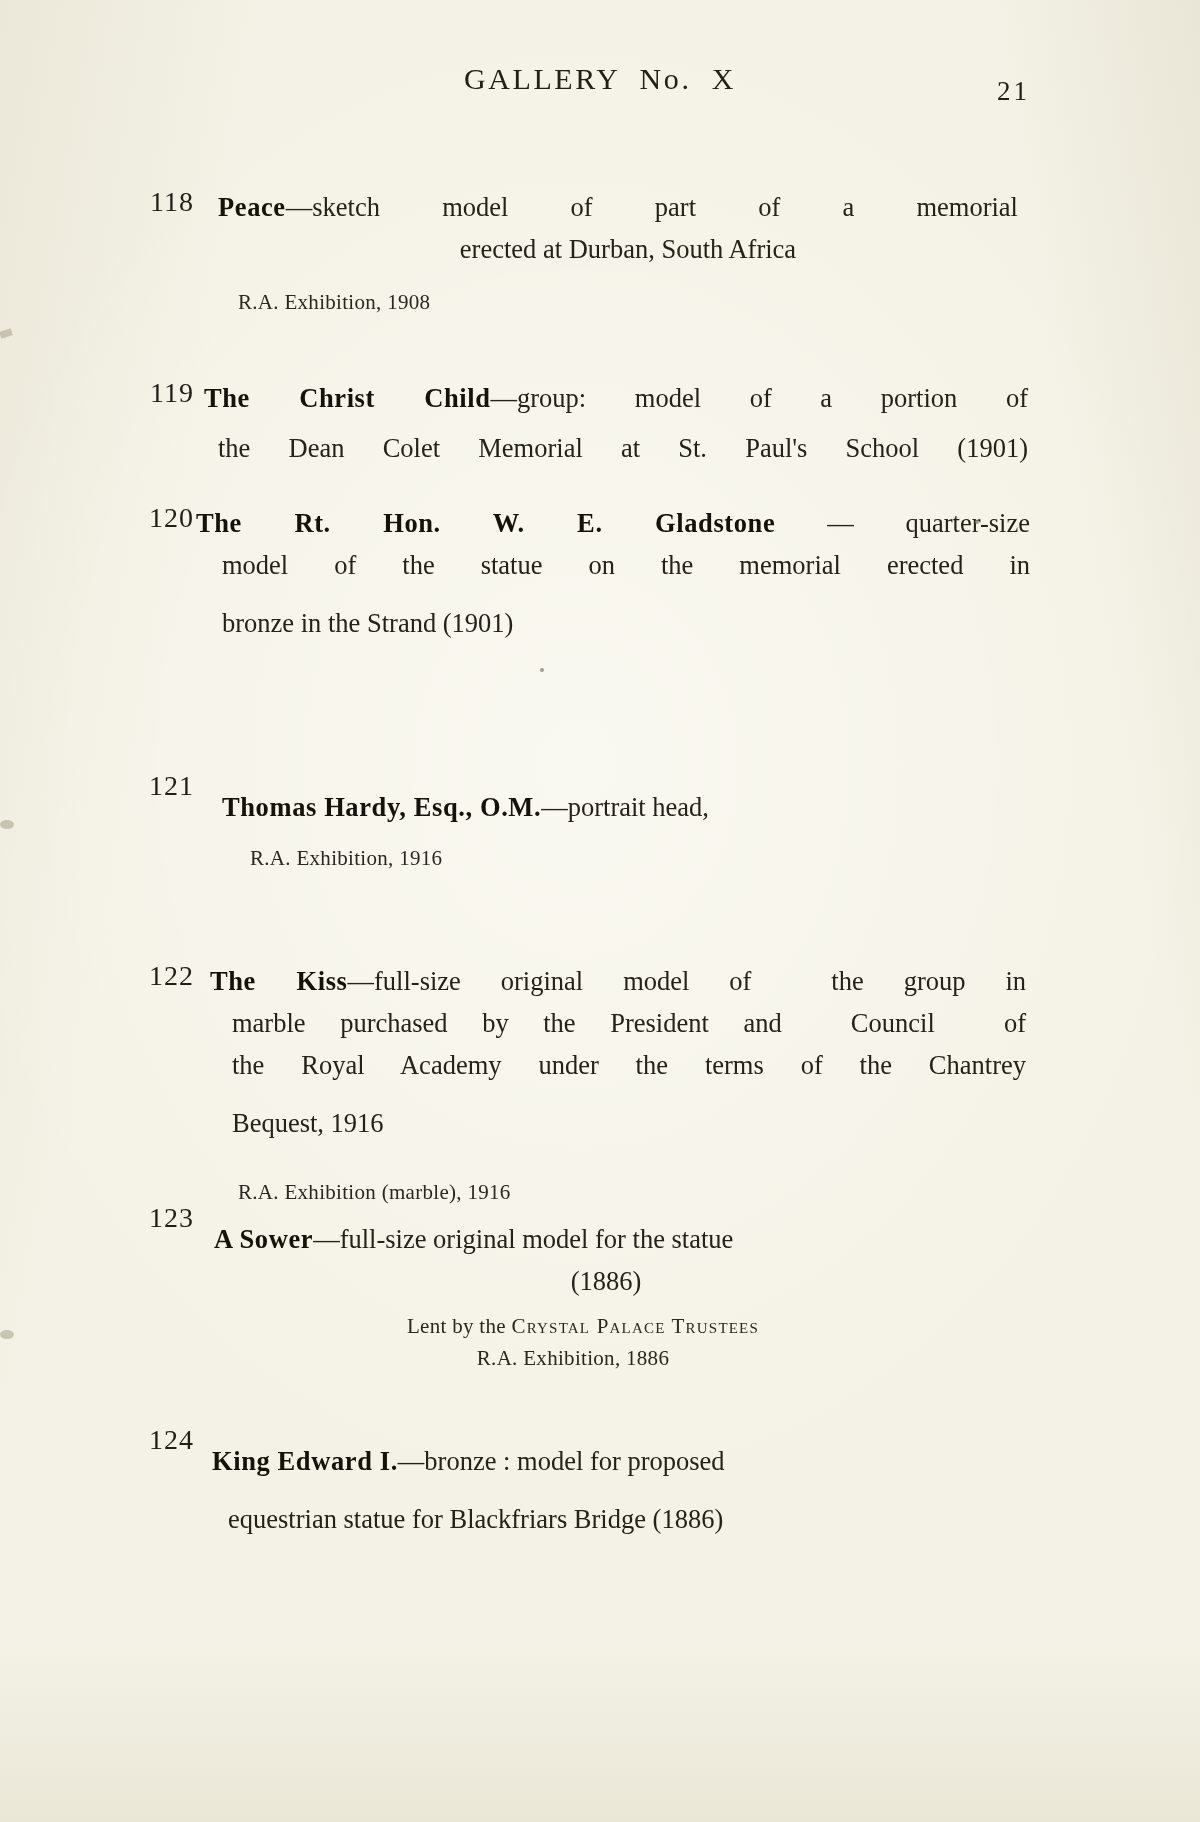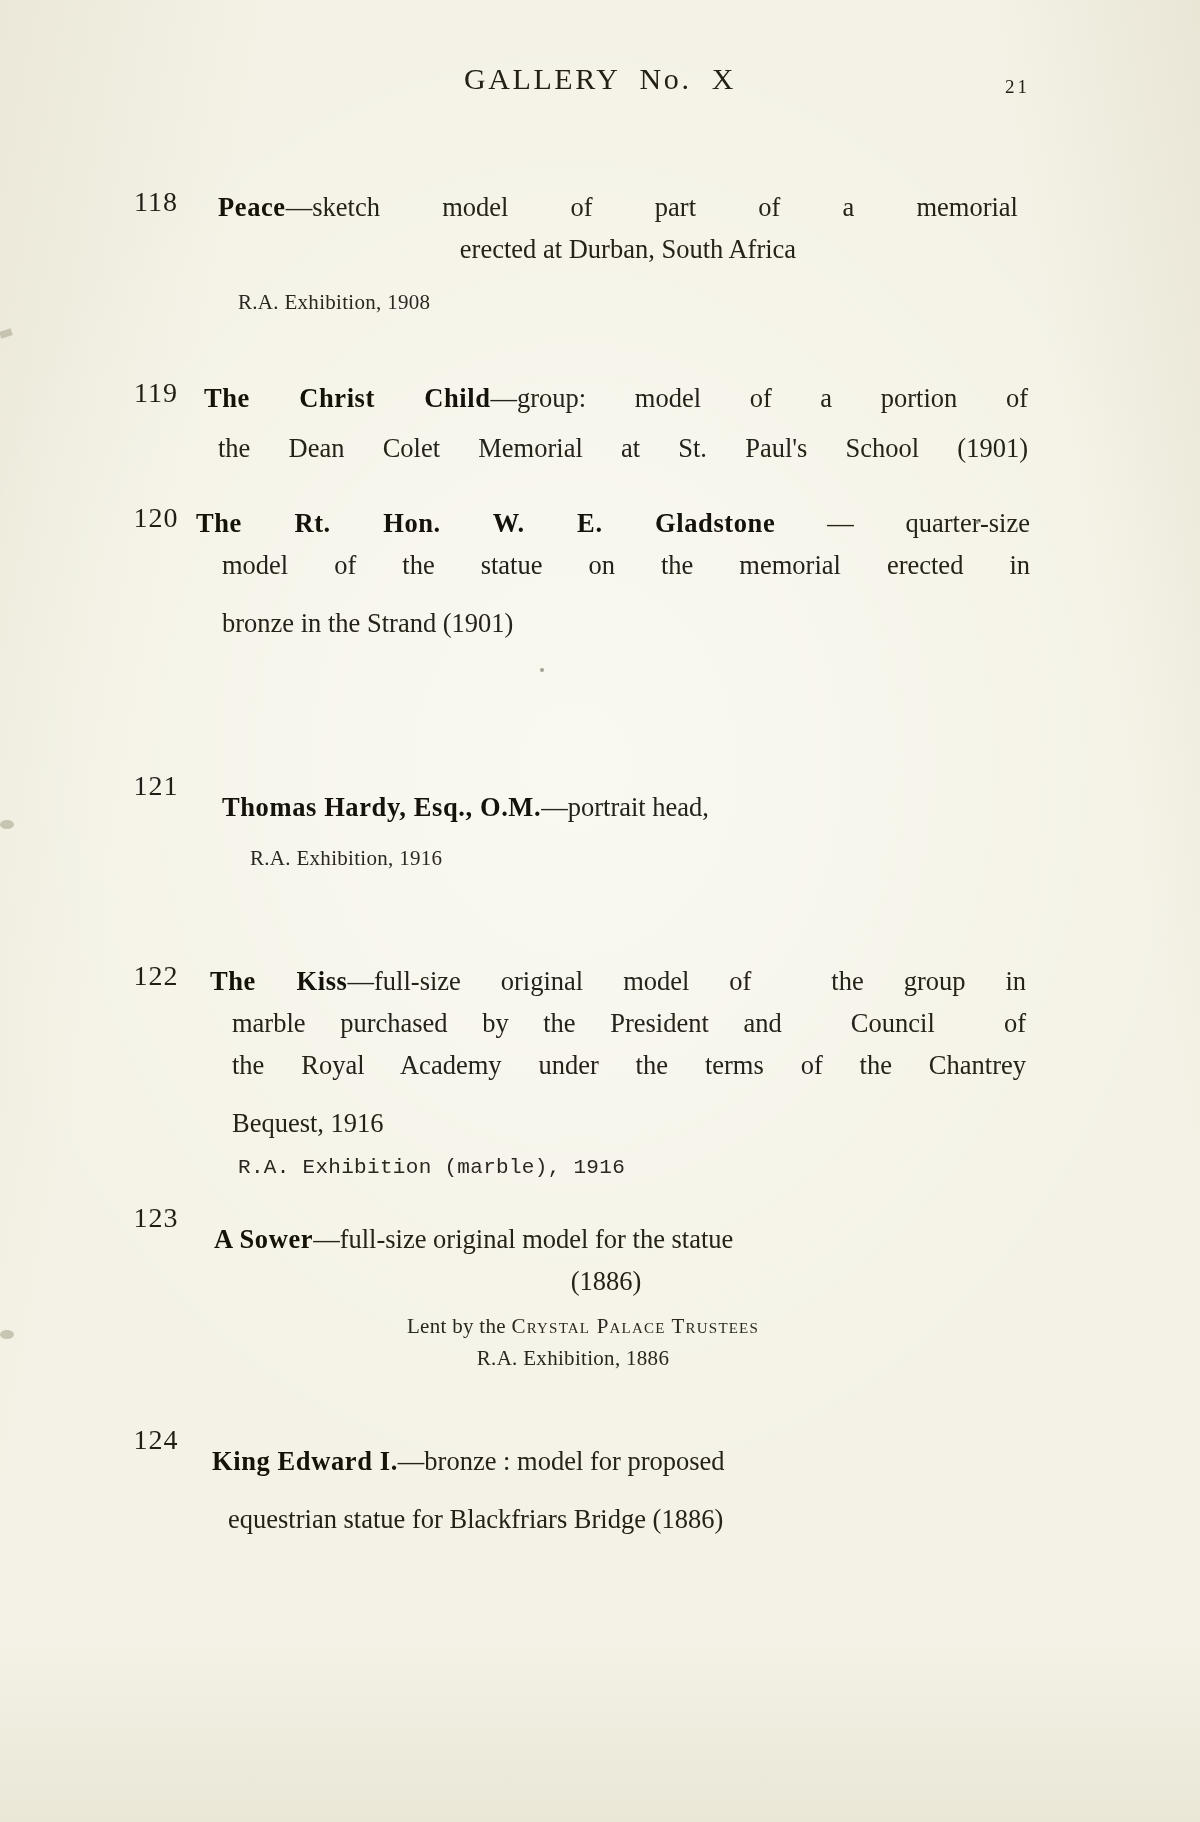--- a/index.html
+++ b/index.html
@@ -62,21 +62,21 @@
     text-align: center;
     font-size: 30px;
     letter-spacing: 2.6px;
     color: #232017;
     white-space: pre;
   }
   .head-folio {
     position: absolute;
     right: 170px;
     top: 14px;
-    font-size: 19px;
+    font-size: 27px;
     letter-spacing: 3px;
     color: #232017;
   }
 
   
   .entries {
     position: absolute;
     left: 0;
     top: 0;
     width: 1200px;
@@ -84,21 +84,21 @@
   .entry {
     position: absolute;
     left: 118px;
     width: 910px;
   }
   .entry-num {
     position: absolute;
     left: 0;
     top: 0;
     width: 76px;
-    text-align: center;
+    text-align: right;
     font-size: 28px;
     letter-spacing: 1px;
     color: #211e17;
   }
   .entry-body {
     margin-left: 0;
     font-size: 26.5px;
     line-height: 42px;
     color: #252219;
   }
@@ -195,21 +195,21 @@
         </div>
       </div>
 
       <div class="entry" style="top:960px; left:118px; width:908px;">
         <div class="entry-num">122</div>
         <div class="entry-body">
           <div class="line just" style="padding-left:92px;"><span class="title-bold">The Kiss</span><span>—full-size original model of  the group in</span></div>
           <div class="line just" style="padding-left:114px;">marble purchased by the President and  Council  of</div>
           <div class="line just" style="padding-left:114px;">the Royal Academy under the terms of the Chantrey</div>
           <div class="line left" style="padding-left:114px;">Bequest, 1916</div>
-          <div class="note" style="padding-left:120px; margin-top:8px;font-family:Liberation Mono, monospace;">R.A. Exhibition (marble), 1916</div>
+          <div class="note" style="padding-left:120px; margin-top:32px;">R.A. Exhibition (marble), 1916</div>
         </div>
       </div>
 
       <div class="entry" style="top:1202px; left:118px; width:890px;">
         <div class="entry-num">123</div>
         <div class="entry-body">
           <div class="line left" style="padding-left:96px;"><span class="title-bold">A Sower</span><span>—full-size original model for the statue</span></div>
           <div class="line center" style="padding-left:86px;">(1886)</div>
           <div class="note center" style="text-align:center; padding-left:40px; margin-top:8px;"><span>Lent by the </span><span class="smallcaps">Crystal Palace Trustees</span></div>
           <div class="note" style="text-align:center; padding-left:20px;">R.A. Exhibition, 1886</div>

